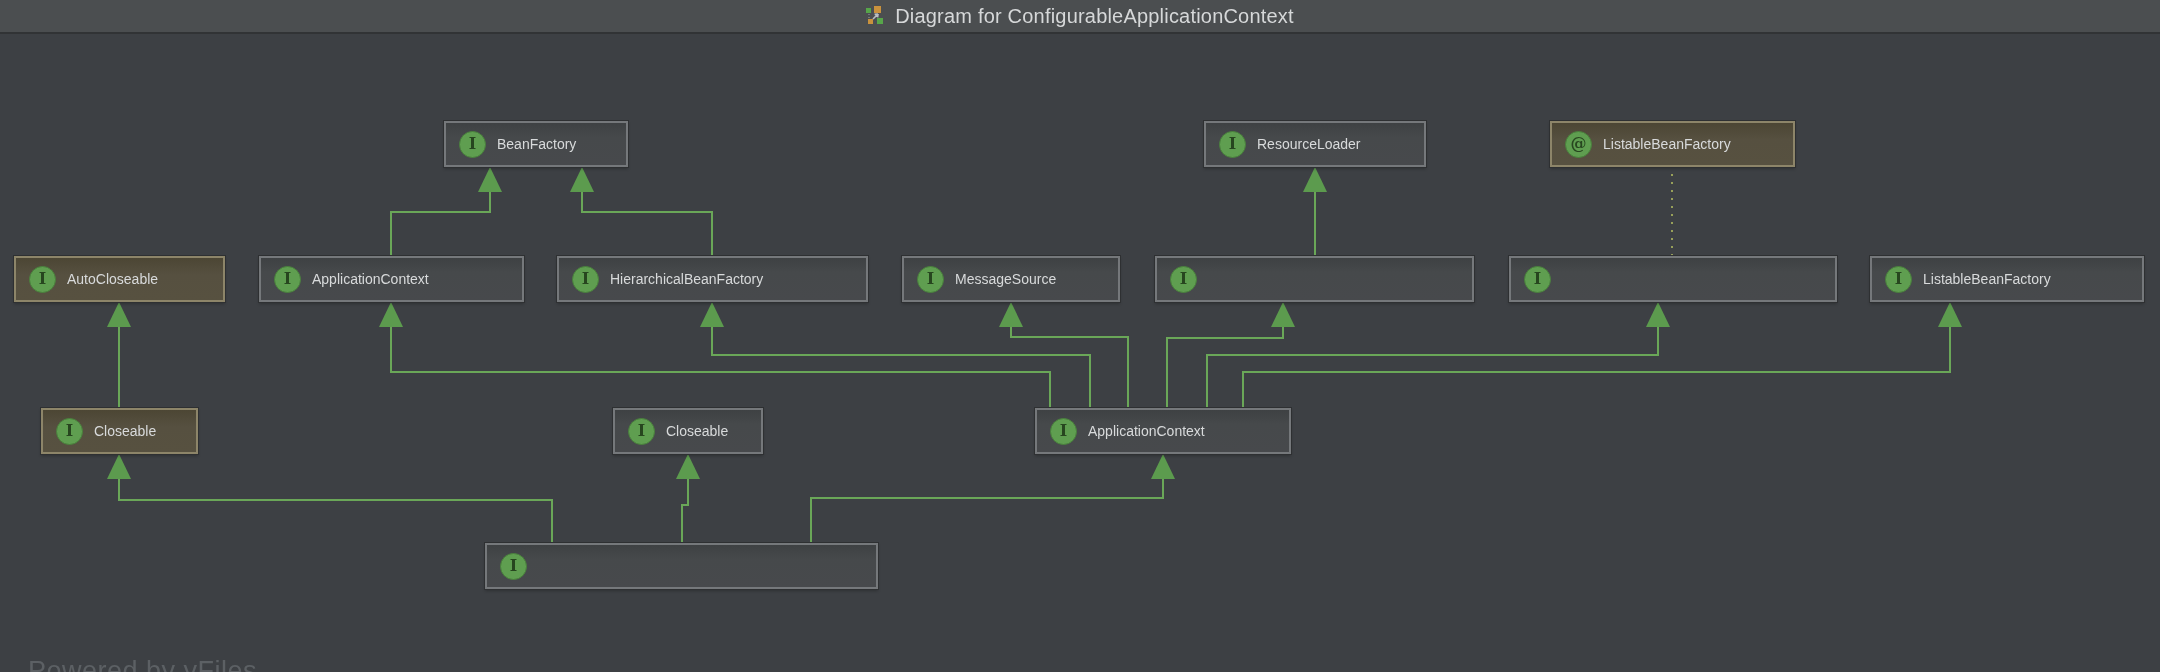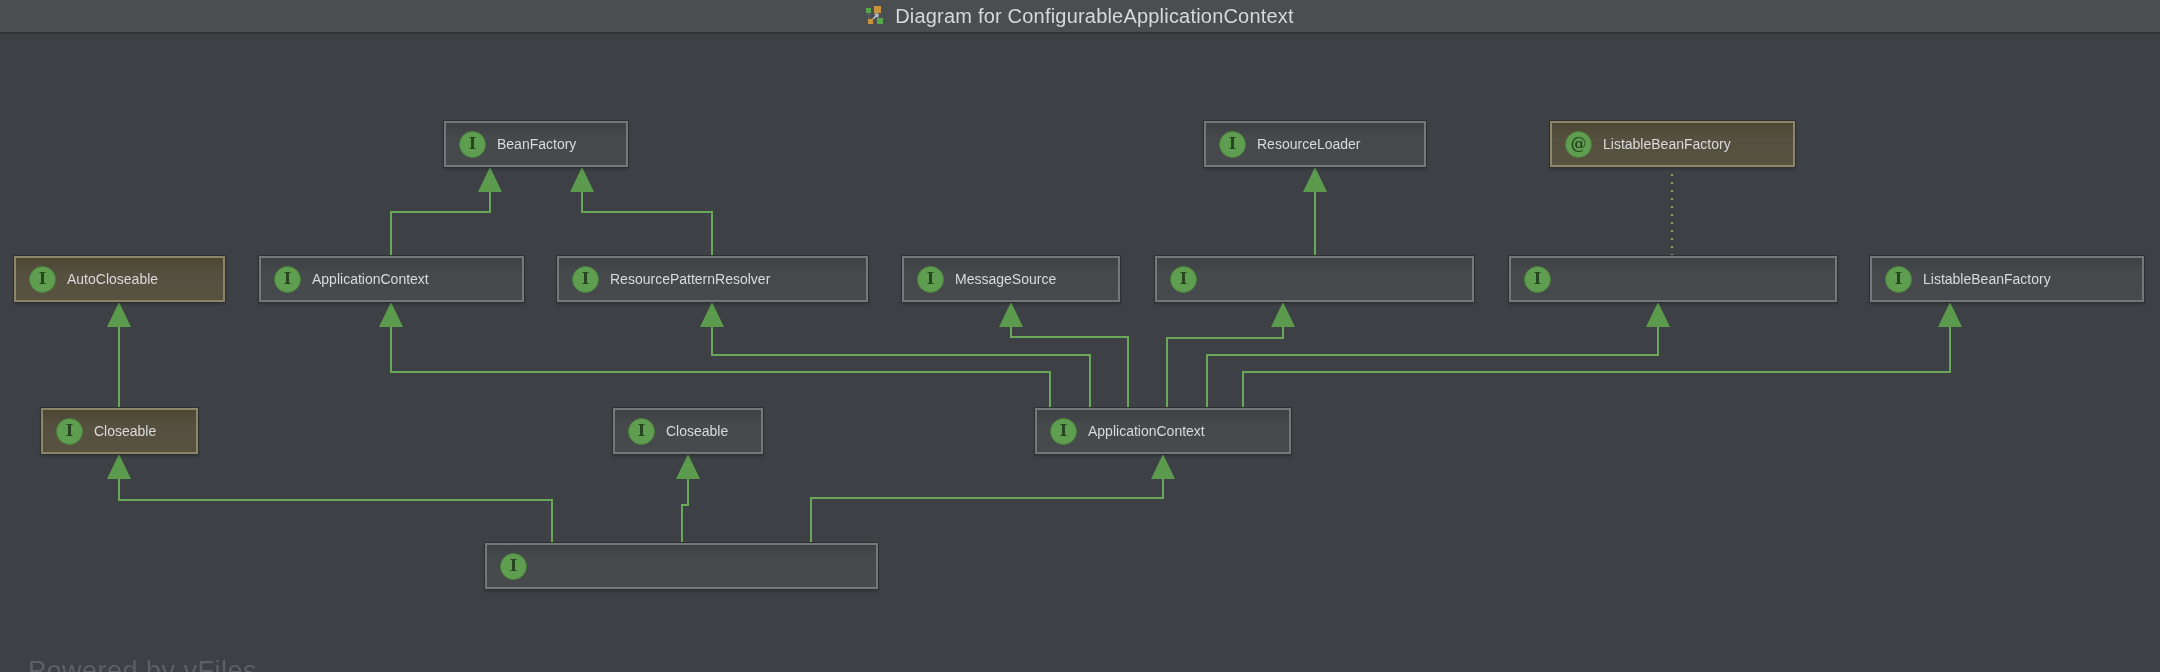--- a/index.html
+++ b/index.html
@@ -116,21 +116,21 @@
       <div class="node tan" style="left: 14px; top: 222px; width: 211px;">
         <span class="badge">I</span>
         <span class="label">AutoCloseable</span>
       </div>
       <div class="node" style="left: 259px; top: 222px; width: 265px;">
         <span class="badge">I</span>
         <span class="label">ApplicationContext</span>
       </div>
       <div class="node" style="left: 557px; top: 222px; width: 311px;">
         <span class="badge">I</span>
-        <span class="label">ResourcePatternResolver</span>
+        <span class="label">HierarchicalBeanFactory</span>
       </div>
       <div class="node" style="left: 902px; top: 222px; width: 218px;">
         <span class="badge">I</span>
         <span class="label">MessageSource</span>
       </div>
       <div class="node" style="left: 1155px; top: 222px; width: 319px;">
         <span class="badge">I</span>
       </div>
       <div class="node" style="left: 1509px; top: 222px; width: 328px;">
         <span class="badge">I</span>

